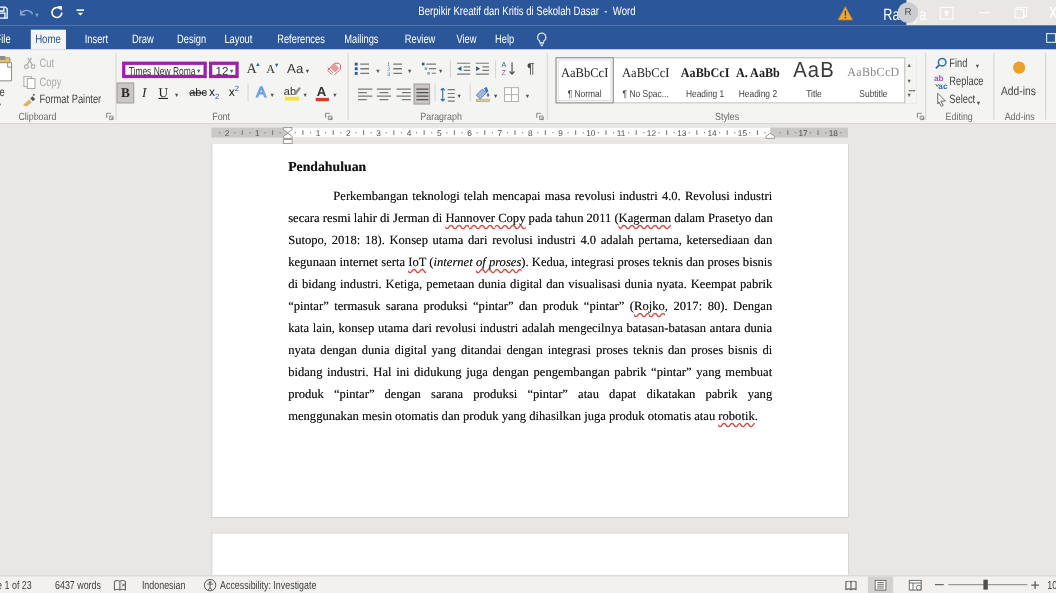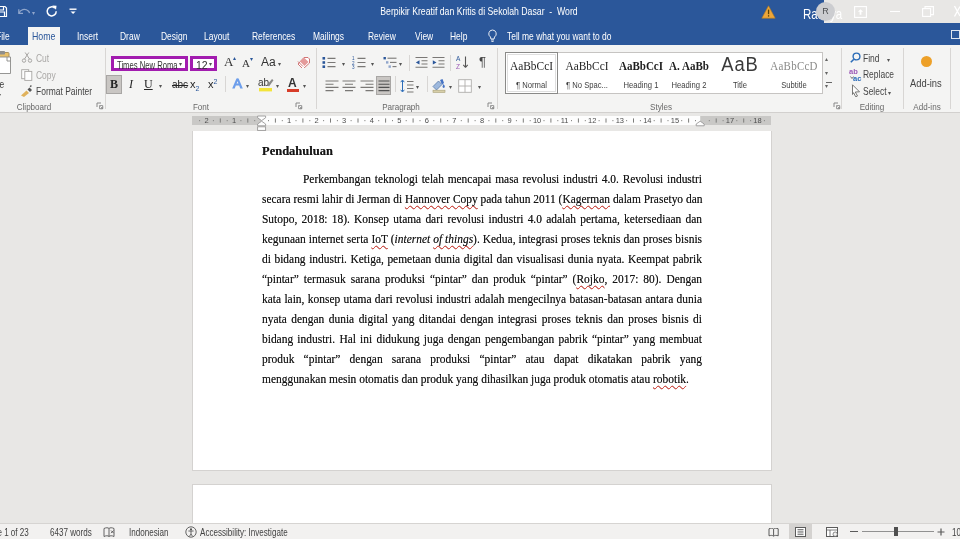--- a/index.html
+++ b/index.html
@@ -92,21 +92,20 @@
     <div class="tab" style="left:204px;"><span class="sx">Layout</span></div>
     <div class="tab" style="left:252px;"><span class="sx">References</span></div>
     <div class="tab" style="left:313px;"><span class="sx">Mailings</span></div>
     <div class="tab" style="left:368px;"><span class="sx">Review</span></div>
     <div class="tab" style="left:415px;"><span class="sx">View</span></div>
     <div class="tab" style="left:450px;"><span class="sx">Help</span></div>
     <svg class="abs" style="left:487px;top:6px;" width="11" height="14" viewBox="0 0 11 14">
         <path d="M5.5 1 a3.8 3.8 0 0 1 2 7 l-0.4 2 h-3.2 l-0.4 -2 a3.8 3.8 0 0 1 2 -7 z" fill="none" stroke="#e8ecf4" stroke-width="1"></path>
         <path d="M4 11 h3 M4.4 12.5 h2.2" stroke="#e8ecf4" stroke-width="0.9"></path>
       </svg>
-    <div class="tab" style="left:507px;"><span class="sx">Tell me what you want to do</span></div>
     <svg class="abs" style="left:951px;top:7px;" width="9" height="11" viewBox="0 0 9 11">
         <rect x="0.5" y="0.5" width="8" height="8" fill="none" stroke="#dfe5ee" stroke-width="1"></rect>
       </svg>
   </div>
 
   <div id="ribbon">
     <div class="gsep" style="left:105px;"></div>
     <div class="gsep" style="left:316px;"></div>
     <div class="gsep" style="left:497px;"></div>
     <div class="gsep" style="left:841px;"></div>
@@ -420,21 +419,21 @@
       <path d="M504.2 12.8 h8 v-1.8 l-4 -2.8 -4 2.8 z" fill="#fdfdfd" stroke="#9a9998" stroke-width="0.9"></path>
     </svg>
 
   <div id="docarea">
     <div id="page1">
       <div id="textblock">
         <div class="dline noj" style="top:10.3px; font-weight:bold; font-size:12.5px;">Pendahuluan</div>
         <div class="dline" style="top:38px;"><span style="display:inline-block;width:41px;"></span>Perkembangan teknologi telah mencapai masa revolusi industri 4.0. Revolusi industri</div>
         <div class="dline" style="top:58px;">secara resmi lahir di Jerman di <span class="sq">Hannover Copy</span> pada tahun 2011 (<span class="sq">Kagerman</span> dalam Prasetyo dan</div>
         <div class="dline" style="top:78px;">Sutopo, 2018: 18). Konsep utama dari revolusi industri 4.0 adalah pertama, ketersediaan dan</div>
-        <div class="dline" style="top:98px;">kegunaan internet serta <span class="sq">IoT</span> (<i>internet <span class="sq">of things</span></i>). Kedua, integrasi proses teknis dan proses bisnis</div>
+        <div class="dline" style="top:98px;">kegunaan internet serta <span class="sq">IoT</span> (<i>internet <span class="sq">of proses</span></i>). Kedua, integrasi proses teknis dan proses bisnis</div>
         <div class="dline" style="top:118px;">di bidang industri. Ketiga, pemetaan dunia digital dan visualisasi dunia nyata. Keempat pabrik</div>
         <div class="dline" style="top:138px;">“pintar” termasuk sarana produksi “pintar” dan produk “pintar” (<span class="sq">Rojko</span>, 2017: 80). Dengan</div>
         <div class="dline" style="top:158px;">kata lain, konsep utama dari revolusi industri adalah mengecilnya batasan-batasan antara dunia</div>
         <div class="dline" style="top:178px;">nyata dengan dunia digital yang ditandai dengan integrasi proses teknis dan proses bisnis di</div>
         <div class="dline" style="top:198px;">bidang industri. Hal ini didukung juga dengan pengembangan pabrik “pintar” yang membuat</div>
         <div class="dline" style="top:218px;">produk “pintar” dengan sarana produksi “pintar” atau dapat dikatakan pabrik yang</div>
         <div class="dline noj" style="top:238px;">menggunakan mesin otomatis dan produk yang dihasilkan juga produk otomatis atau <span class="sq">robotik</span>.</div>
       </div>
     </div>
     <div id="page2"></div>

